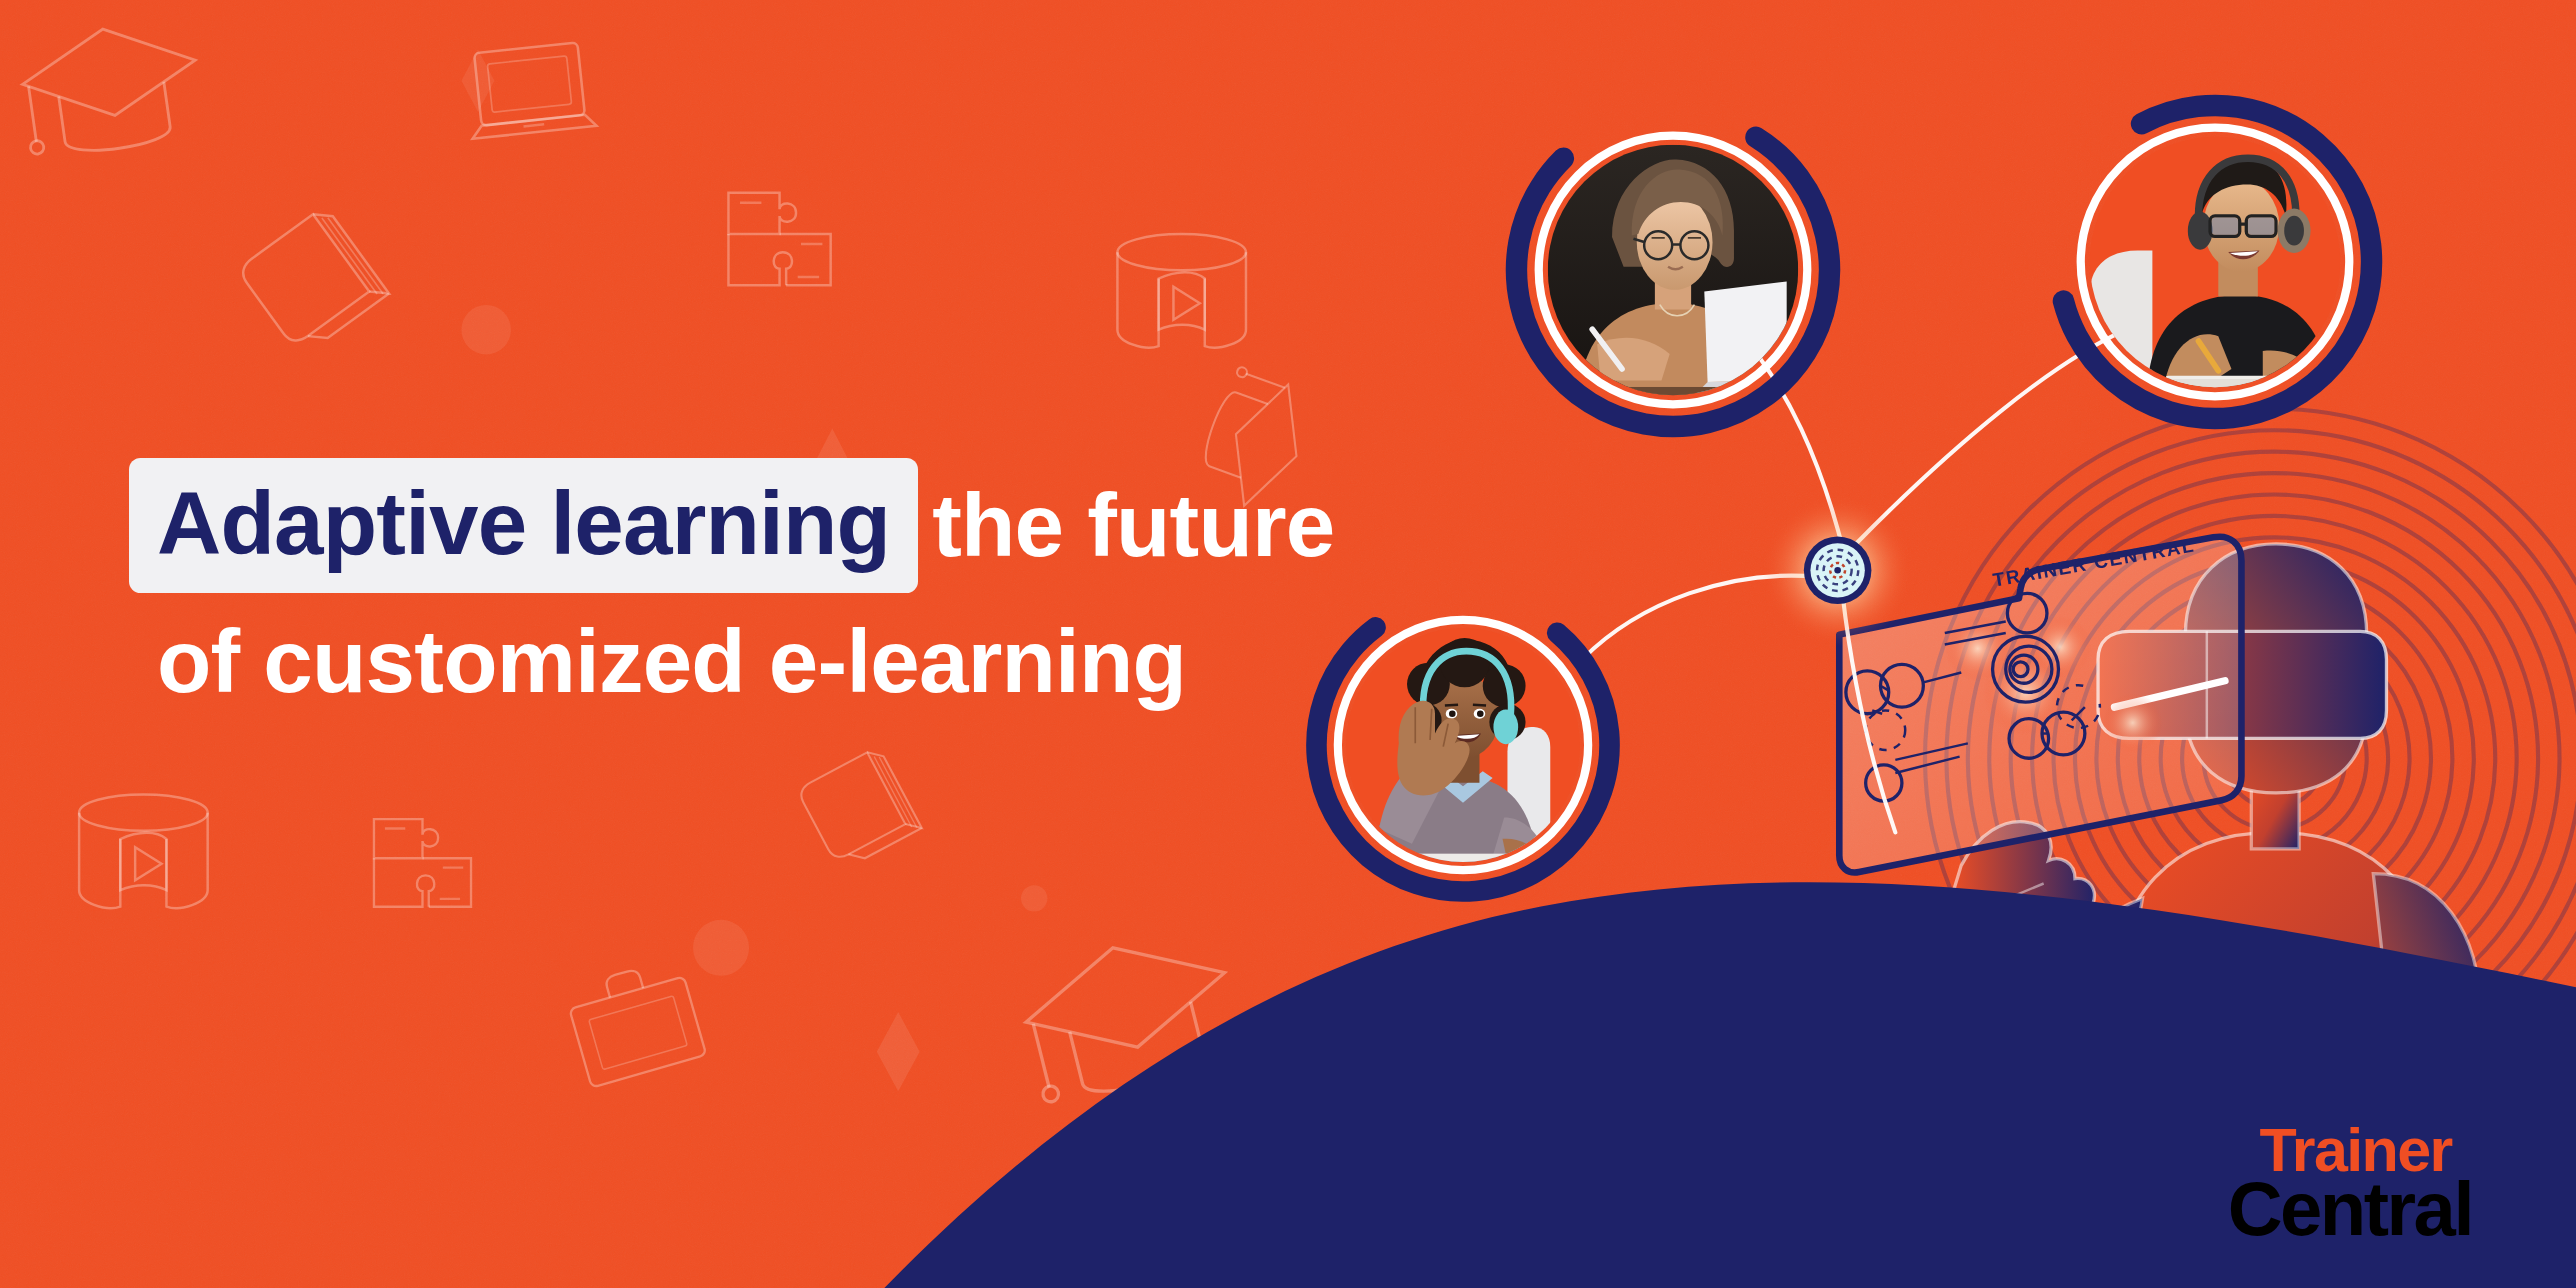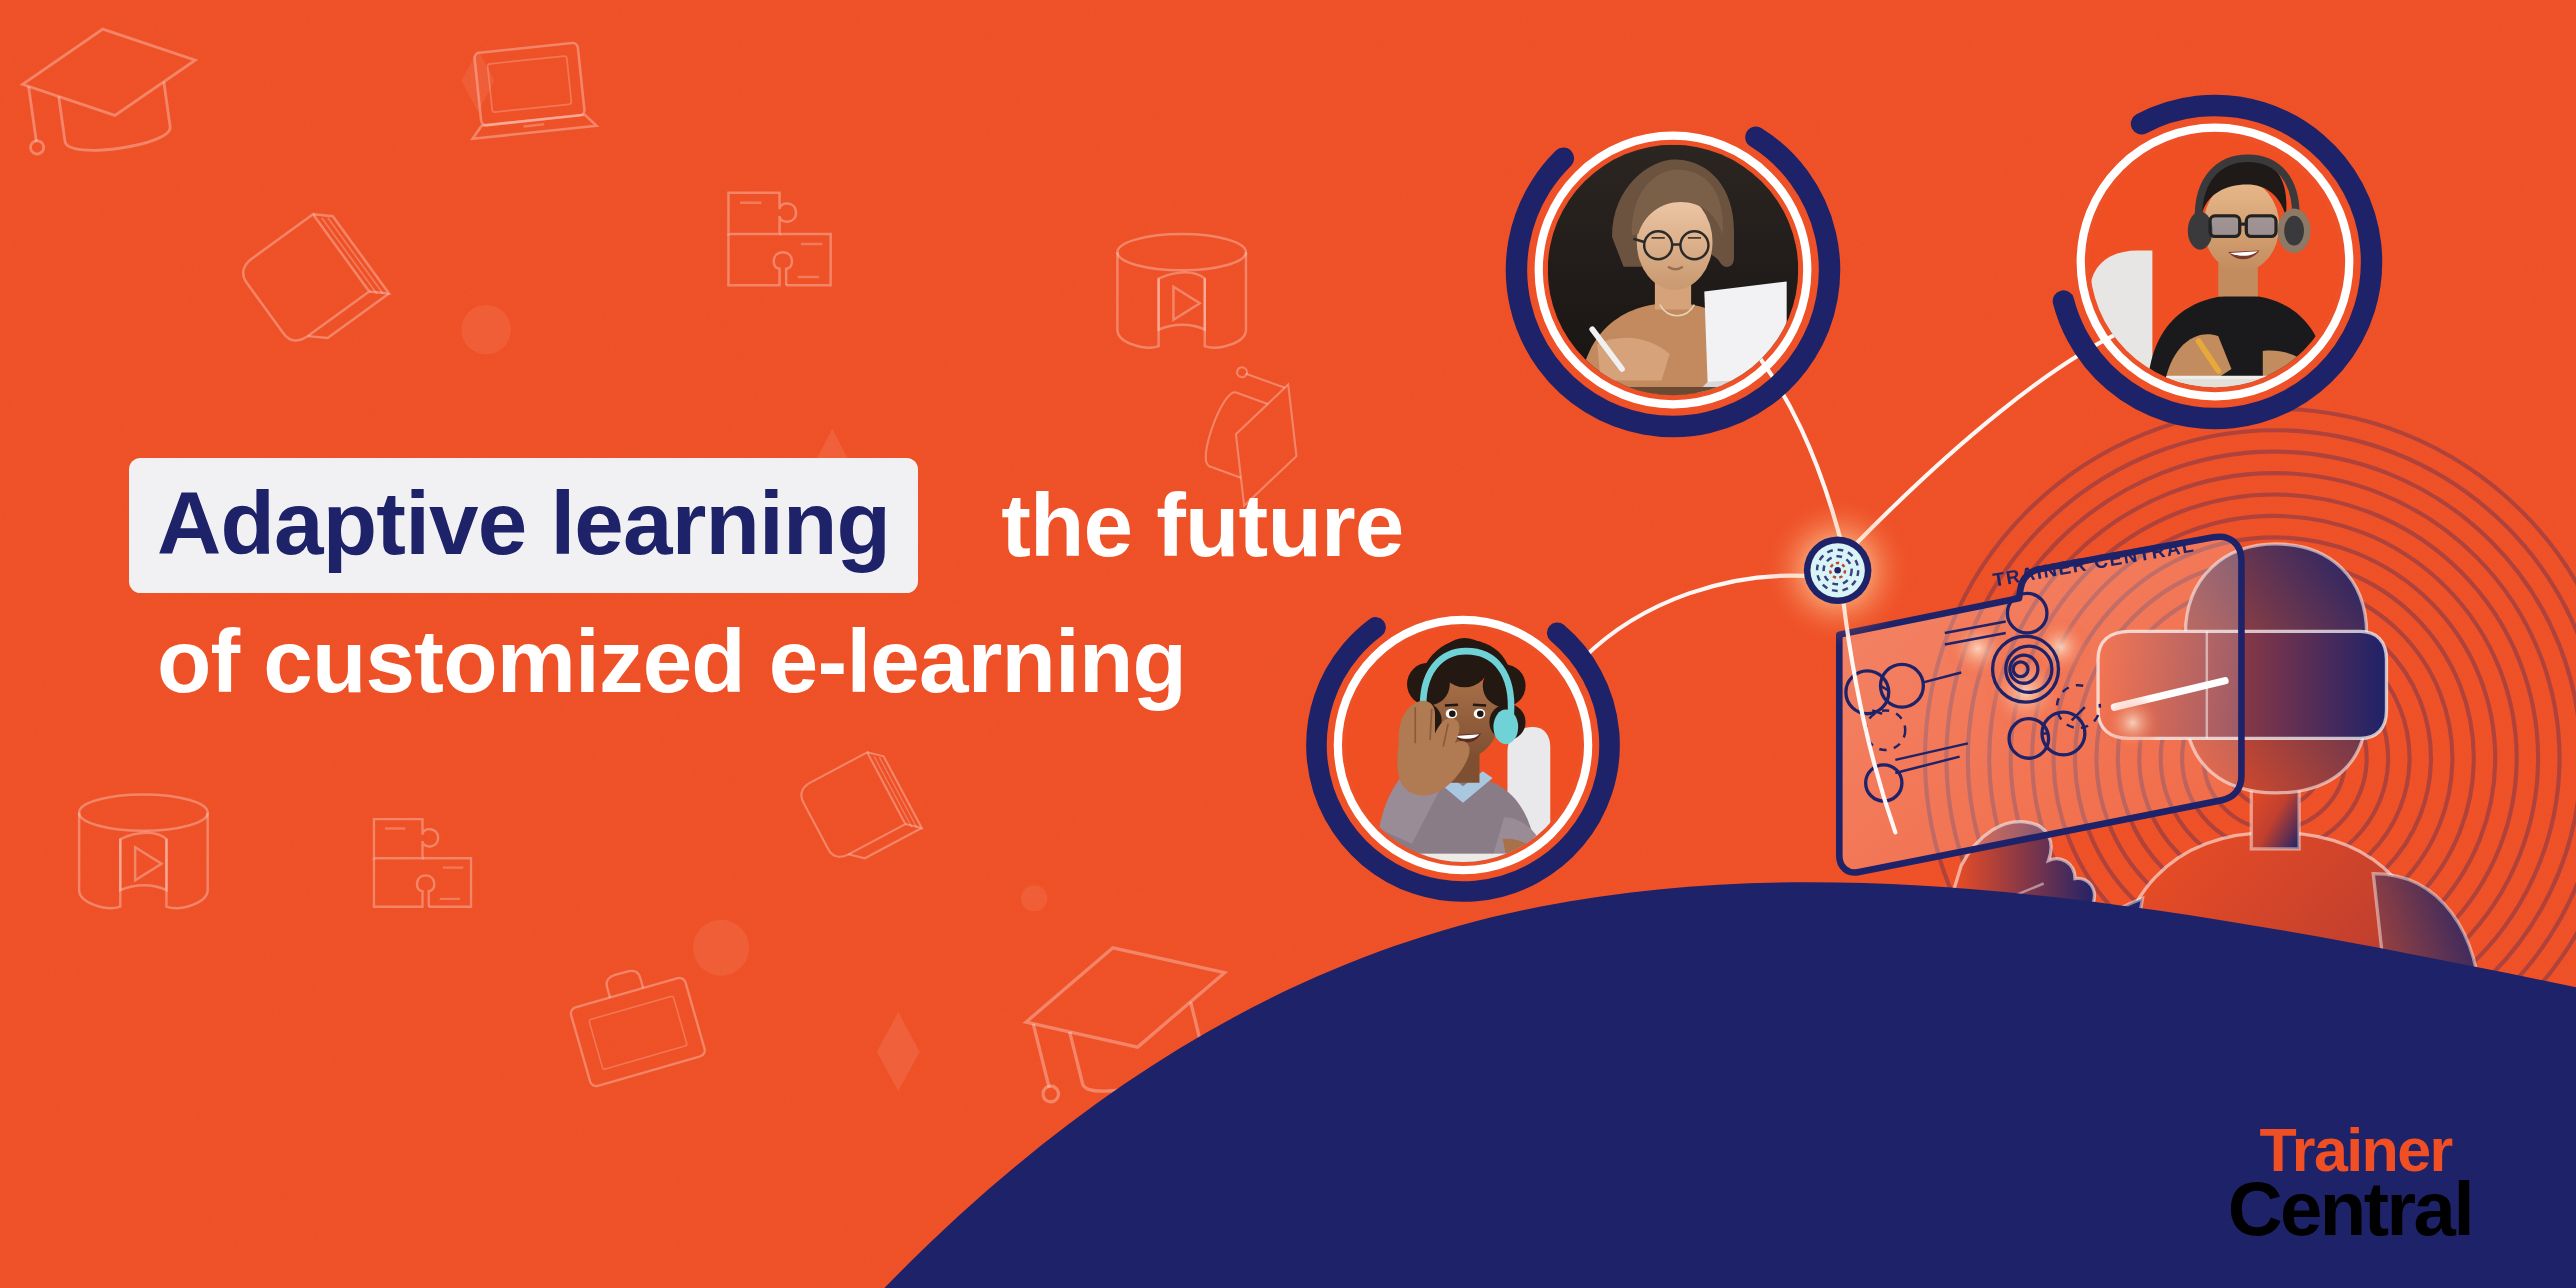--- a/index.html
+++ b/index.html
@@ -12,21 +12,21 @@
     background:#F04E23;
     font-family:"Liberation Sans","DejaVu Sans",sans-serif;
   }
   .svg-layer{position:absolute;inset:0;width:100%;height:100%;display:block;}
 
   
   #headline{
     position:absolute;left:147px;top:458px;width:1286px;
     z-index:40;
   }
-  .hl-row{display:flex;align-items:flex-start;white-space:nowrap;gap:44px;}
+  .hl-row{display:flex;align-items:flex-start;white-space:nowrap;}
   .hl-chip{
     display:inline-block;
     background:#F1F1F3;
     border-radius:11.5px;
     padding:21.4px 28px 25px 28px;
     margin-left:-18px;
   }
   .hl-chip-text{
     display:block;
     font-size:89px;line-height:1;
@@ -34,21 +34,21 @@
     color:#1E2269;
     letter-spacing:-0.8px;
   }
   .hl-plain{
     display:inline-block;
     font-size:89px;line-height:1;
     font-weight:bold;
     color:#FFFFFF;
     letter-spacing:-0.8px;
     padding-top:23px;
-    margin-left:39px;
+    margin-left:14px;
   }
   .hl-row2{
     font-size:89px;line-height:1;
     font-weight:bold;
     color:#FFFFFF;
     letter-spacing:-0.8px;
     margin-top:24px;
     padding-left:10px;
     white-space:nowrap;
   }

